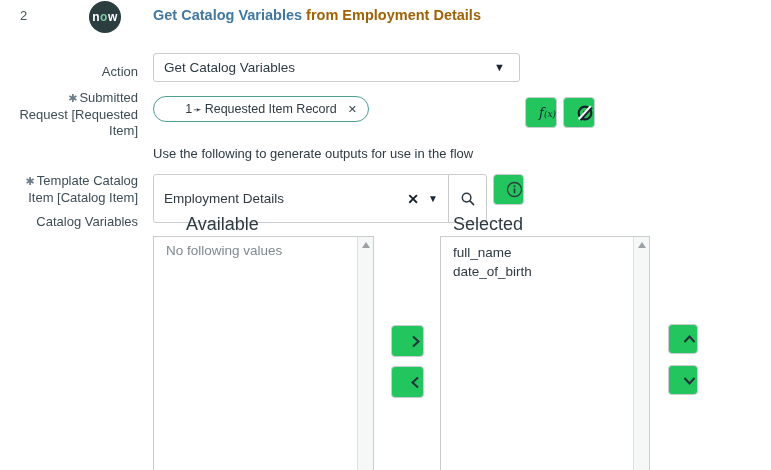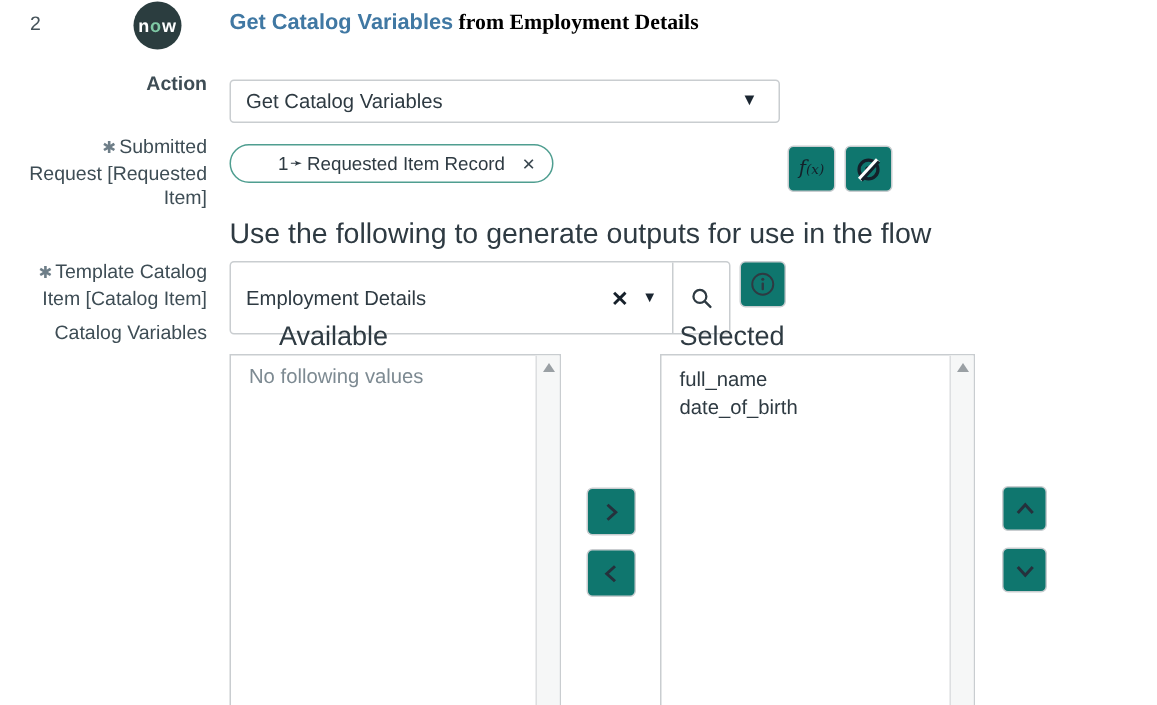--- a/index.html
+++ b/index.html
@@ -6,43 +6,43 @@
   .frame{position:relative;width:771px;height:470px;background:#fff;overflow:hidden;color:#2e3a42;}
 
   .step-number{position:absolute;left:20px;top:8px;font-size:13px;color:#46535a;}
   .logo{position:absolute;left:89px;top:1px;width:32px;height:32px;border-radius:50%;
         background:#2b3d3f;display:flex;align-items:center;justify-content:center;
         font-size:12px;font-weight:bold;letter-spacing:.5px;color:#fff;}
   .logo .o{color:#7fc9a5;}
 
   .page-title{position:absolute;left:153px;top:7px;font-size:14.5px;font-weight:600;}
   .page-title .link{color:#4078a3;}
-  .page-title .suffix{color:#000000;font-family:Liberation Serif, serif;}
+  .page-title .suffix{color:#a16207;}
 
   .flabel{position:absolute;left:0;width:138px;text-align:right;font-size:13px;
           color:#3e4d55;line-height:16.5px;}
   .req{color:#6e7e88;font-size:11px;margin-right:2px;}
 
   .combo{position:absolute;background:#fff;border:1px solid #c9cdd0;border-radius:3px;
          display:flex;align-items:center;font-size:13.5px;color:#2e3a42;box-sizing:border-box;}
   .combo .val{flex:1;padding-left:10px;white-space:nowrap;overflow:hidden;}
   .caret{font-size:10px;color:#1b2631;line-height:1;}
   .clear-x{font-size:14px;font-weight:bold;color:#16202a;line-height:1;}
 
   .pill{position:absolute;left:153px;top:96px;width:216px;height:26px;border:1.5px solid #4f9e90;
         border-radius:15px;background:#fff;display:flex;align-items:center;justify-content:center;
         font-size:12.5px;color:#2e3a42;box-sizing:border-box;}
   .pill .x{position:absolute;right:11px;font-size:11px;color:#3a4750;}
 
-  .sqbtn{position:absolute;background:#0f766e;border:1px solid #c9cdd0;border-radius:4px;
-         display:flex;align-items:center;justify-content:center;box-sizing:border-box;cursor:pointer;}
+  .sqbtn{position:absolute;background:#22c55e;border:1px solid #c9cdd0;border-radius:4px;
+         display:flex;align-items:center;justify-content:flex-end;box-sizing:border-box;cursor:pointer;}
   .fx{font-family:"DejaVu Serif",serif;font-style:italic;font-size:13px;color:#14202a;}
   .fx .sub{font-size:9px;font-style:italic;}
 
-  .helper{position:absolute;left:153px;top:146px;font-size:19px;color:#2e3a42;}
+  .helper{position:absolute;left:153px;top:146px;font-size:13px;color:#2e3a42;}
 
   .seg-divider{width:1px;align-self:stretch;background:#c9cdd0;}
   .seg-search{width:37px;height:100%;display:flex;align-items:center;justify-content:center;}
 
   .col-header{position:absolute;top:214px;font-size:18px;color:#2e3a42;margin-left:33px;}
   .listbox{position:absolute;top:236px;height:245px;background:#fff;border:1px solid #c9cdd0;
            box-sizing:border-box;font-size:13.5px;}
   .listbox .inner{position:absolute;left:0;top:0;right:15px;bottom:0;padding:6px 0 0 12px;}
   .empty{color:#7d8a92;}
   .opt{line-height:19px;color:#2e3a42;cursor:default;}
@@ -60,21 +60,21 @@
   <div class="step-number">2</div>
   <div class="logo">
     <span>n</span>
       <span class="o">o</span>
       <span>w</span>
   </div>
   <div class="page-title">
     <span class="link">Get Catalog Variables</span><span class="suffix"> from Employment Details</span>
   </div>
 
-  <div class="flabel" style="top:48px;font-weight:bold;">Action</div>
+  <div class="flabel" style="top:64px;">Action</div>
   <div class="combo" style="left:153px;top:53px;width:367px;height:29px;">
     <span class="val">Get Catalog Variables</span>
     <span class="caret" style="margin-right:14px;font-size:11px;">▼</span>
   </div>
 
   <div class="flabel" style="top:90px;">
     <div><span class="req">✱</span><span>Submitted</span></div>
     <div>Request [Requested Item]</div>
   </div>
   <div class="pill">

